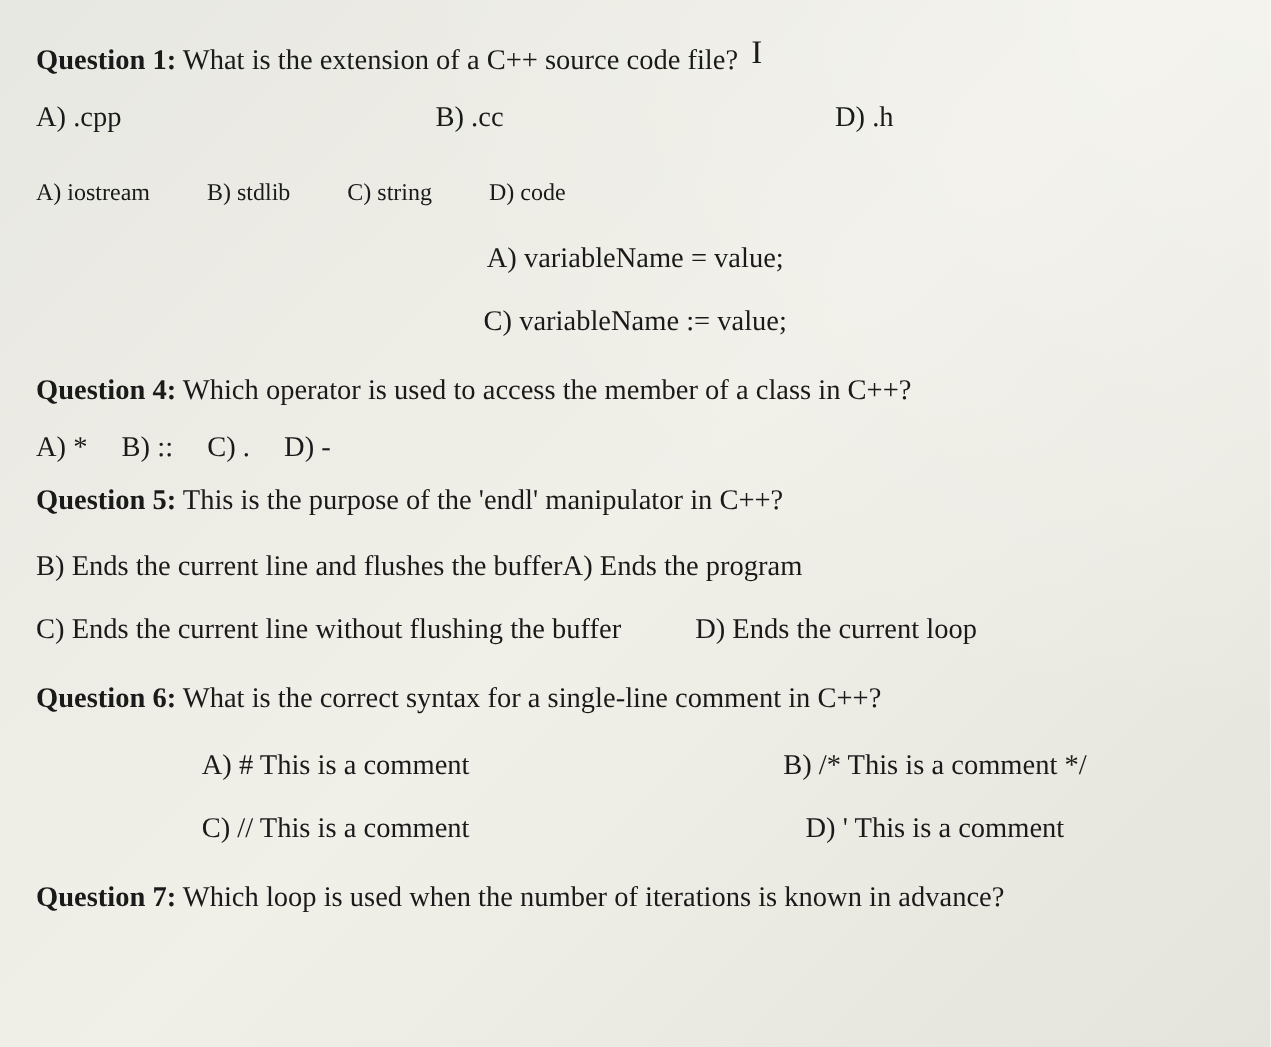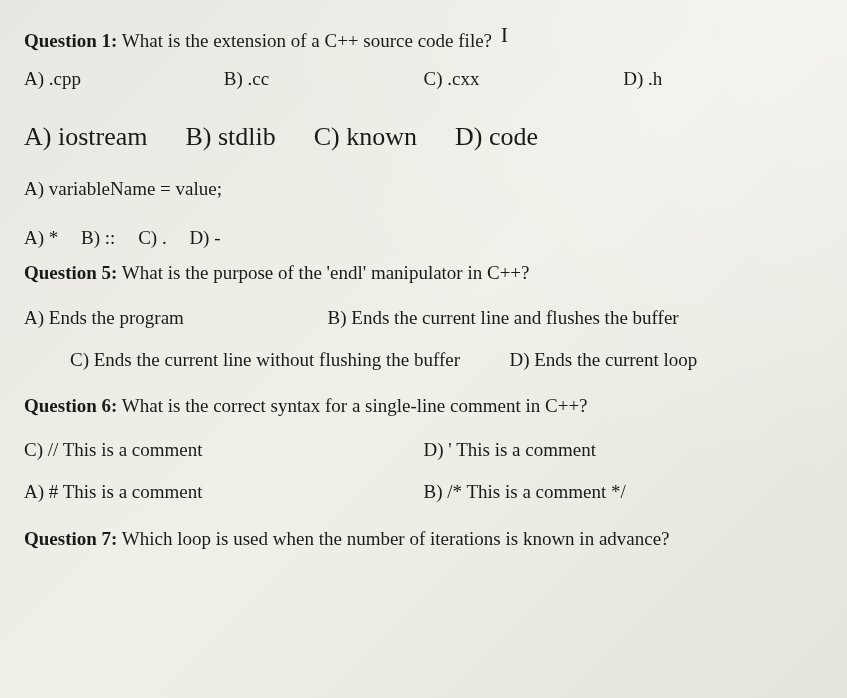--- a/index.html
+++ b/index.html
@@ -37,41 +37,42 @@
     }
     .q-line {
       font-size: 19px;
       line-height: 1.5;
       margin-bottom: 12px;
     }
     .q-label {
       font-weight: bold;
     }
     .options {
-      font-size: 26px;
+      font-size: 16px;
       line-height: 1.6;
       margin-bottom: 14px;
       display: flex;
       flex-wrap: wrap;
     }
     .opt {
       margin-right: 38px;
       white-space: nowrap;
     }
     .options-two-col {
       font-size: 19px;
       line-height: 1.9;
       margin-bottom: 14px;
     }
     .options-row {
       display: flex;
       margin-bottom: 6px;
     }
     .options-row .col {
       flex: 1;
+      text-align: center;
     }
     .options-inline {
       font-size: 19px;
       margin-bottom: 7px;
     }
     .options-inline .opt-small {
       margin-right: 18px;
     }
     .options-four-spread {
       font-size: 19px;
@@ -95,83 +96,87 @@
 
   <div class="question">
     <div class="q-line">
       <span class="q-label">Question 1:</span>
       <span>What is the extension of a C++ source code file?</span>
       <span class="cursor">I</span>
     </div>
     <div class="options-four-spread">
       <span class="sp">A) .cpp</span>
       <span class="sp">B) .cc</span>
-      <span class="sp">C) .cxx</span>
       <span class="sp">D) .h</span>
     </div>
   </div>
 
   <div class="question">
     <div class="options">
       <span class="opt">A) iostream</span>
       <span class="opt">B) stdlib</span>
-      <span class="opt">C) known</span>
+      <span class="opt">C) string</span>
       <span class="opt">D) code</span>
     </div>
   </div>
 
   <div class="question">
     <div class="options-two-col">
       <div class="options-row">
         <span class="col">A) variableName = value;</span>
       </div>
       <div class="options-row">
+        <span class="col">C) variableName := value;</span>
       </div>
     </div>
   </div>
 
   <div class="question">
+    <div class="q-line">
+      <span class="q-label">Question 4:</span>
+      <span>Which operator is used to access the member of a class in C++?</span>
+    </div>
     <div class="options-inline">
       <span class="opt-small">A) *</span>
       <span class="opt-small">B) ::</span>
       <span class="opt-small">C) .</span>
       <span class="opt-small">D) -</span>
     </div>
   </div>
 
   <div class="question">
     <div class="q-line">
       <span class="q-label">Question 5:</span>
-      <span>What is the purpose of the 'endl' manipulator in C++?</span>
+      <span>This is the purpose of the 'endl' manipulator in C++?</span>
     </div>
     <div class="options-two-col">
       <div class="options-row">
+        <span>B) Ends the current line and flushes the buffer</span>
         <span style="width:38%;">A) Ends the program</span>
-        <span>B) Ends the current line and flushes the buffer</span>
       </div>
       <div class="options-row">
-        <span style="width:55%;margin-left:46px;">C) Ends the current line without flushing the buffer</span>
+        <span style="width:55%;">C) Ends the current line without flushing the buffer</span>
         <span>D) Ends the current loop</span>
       </div>
     </div>
   </div>
 
   <div class="question">
     <div class="q-line">
       <span class="q-label">Question 6:</span>
       <span>What is the correct syntax for a single-line comment in C++?</span>
     </div>
     <div class="options-two-col">
       <div class="options-row">
+        <span class="col">A) # This is a comment</span>
+        <span class="col">B) /* This is a comment */</span>
+      </div>
+      <div class="options-row">
         <span class="col">C) // This is a comment</span>
         <span class="col">D) ' This is a comment</span>
-      </div>
-      <div class="options-row">
-        <span class="col">A) # This is a comment</span>
-        <span class="col">B) /* This is a comment */</span>
       </div>
     </div>
   </div>
 
   <div class="question">
     <div class="q-line">
       <span class="q-label">Question 7:</span>
       <span>Which loop is used when the number of iterations is known in advance?</span>
     </div>
 

